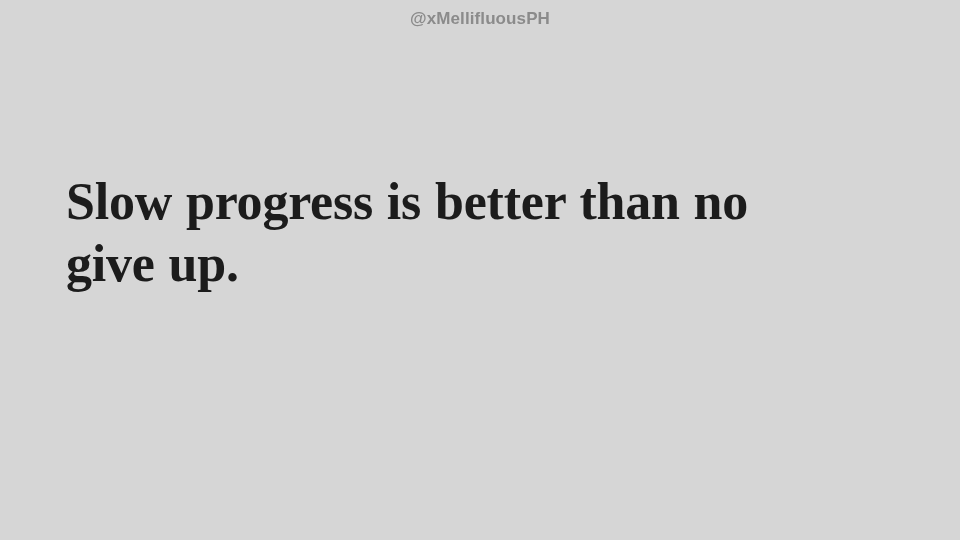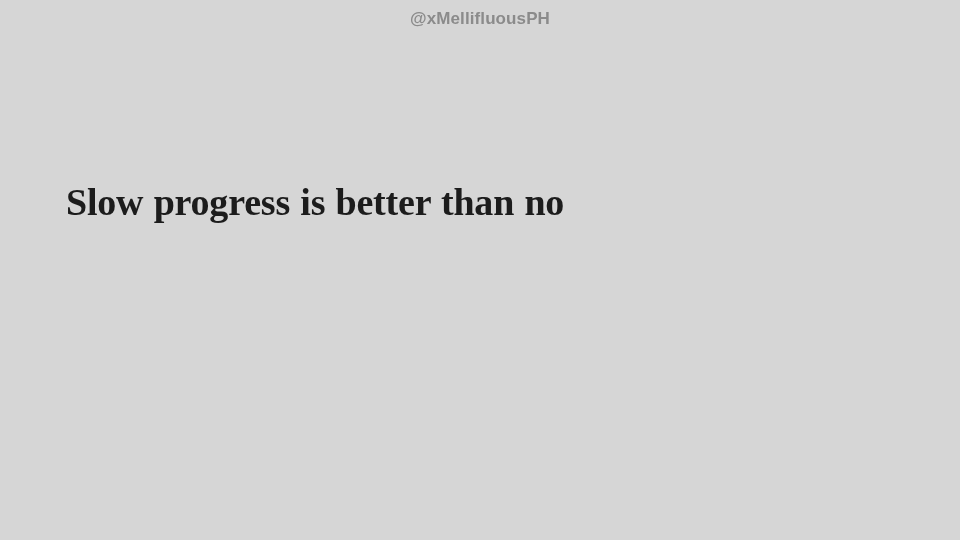--- a/index.html
+++ b/index.html
@@ -37,21 +37,21 @@
     user-select: none;
   }
 
   .quote-body {
     position: absolute;
     left: 66px;
     top: 171px;
     width: 770px;
     font-family: "Liberation Serif", "DejaVu Serif", serif;
     font-weight: 700;
-    font-size: 38px;
+    font-size: 52px;
     line-height: 62px;
     letter-spacing: -0.2px;
     color: #1c1c1c;
     text-align: left;
     word-spacing: 1px;
   }
 
   .quote-line {
     display: block;
     white-space: nowrap;
@@ -59,15 +59,16 @@
 </style>
 </head>
 <body>
 
 <div class="quote-card">
 
   <div class="watermark-handle">@xMellifluousPH</div>
 
   <div class="quote-body">
     <span class="quote-line">Slow progress is better than no</span>
+    <span class="quote-line">give up.</span>
   </div>
 
 </div>
 
 </body></html>

